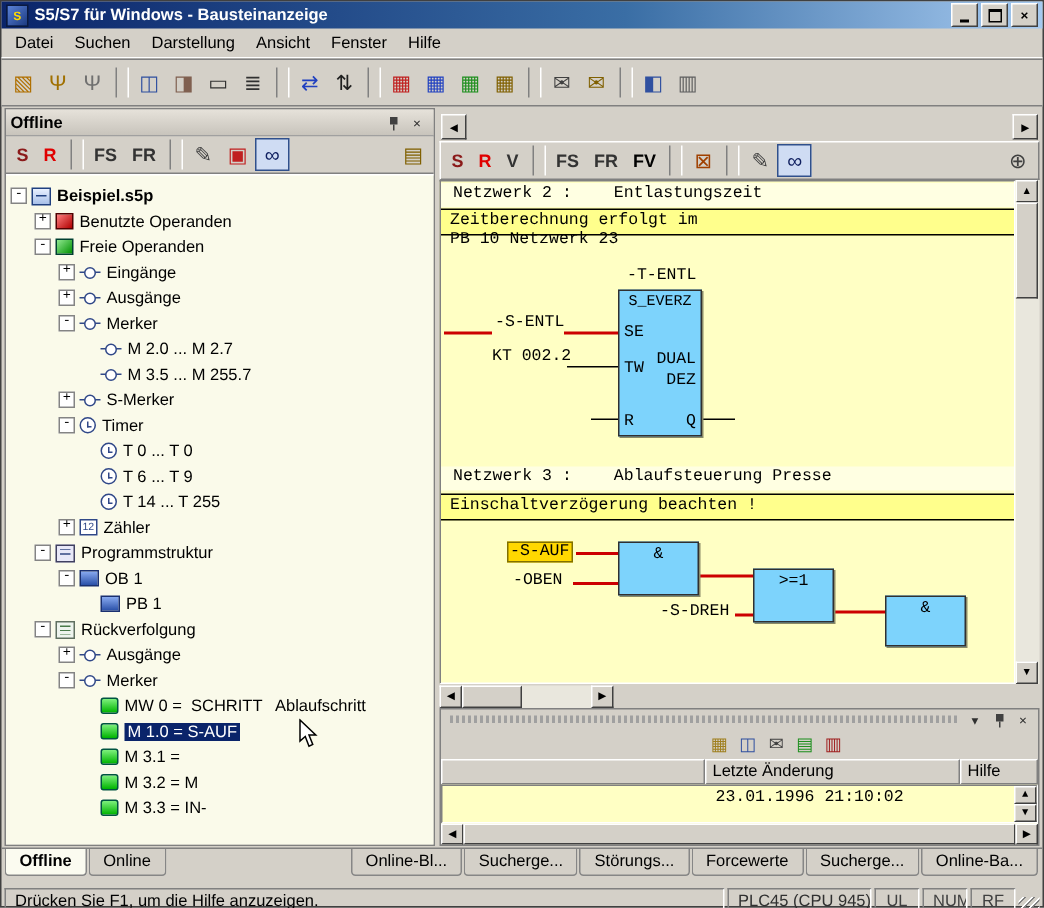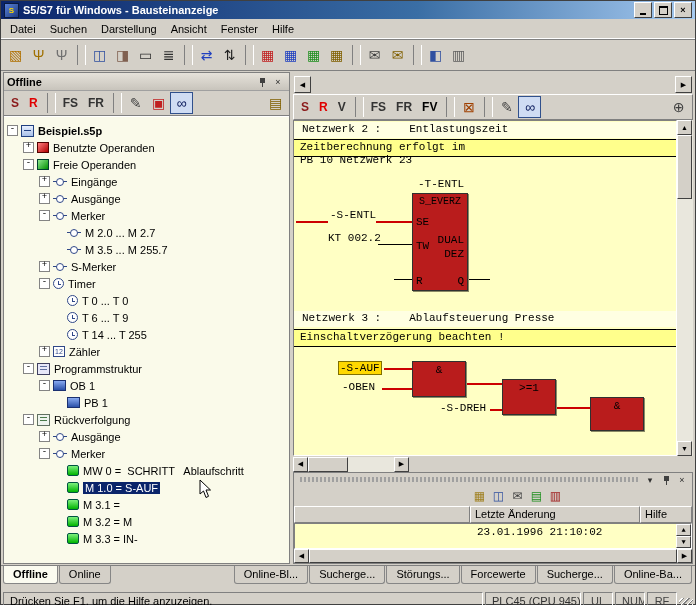--- a/index.html
+++ b/index.html
@@ -71,21 +71,21 @@
   .tabs{display:flex;align-items:flex-end;}
   .tab{padding:3px 9px 2px;border:1px solid #868686;border-bottom:none;background:#c8c4bc;margin-right:1px;border-radius:3px 3px 0 0;white-space:nowrap;}
   .tab.active{background:#fbfbf0;font-weight:bold;color:#000080;padding-top:4px;}
   .rtoolbar{height:26px;display:flex;align-items:center;padding:0 2px;background:#d4d0c8;border:1px solid;border-color:#fff #808080 #808080 #fff;box-sizing:border-box;}
   .rcontent{height:336px;display:flex;}
   .canvas{position:relative;flex:1;background:#ffffc4;border:1px solid;border-color:#808080 #fff #fff #808080;overflow:hidden;font-family:"Liberation Mono",monospace;font-size:11px;}
   .nethead{position:absolute;left:0;right:0;height:16px;background:#ffffe2;padding:1px 8px;box-sizing:border-box;white-space:pre;}
   .netname{margin-left:28px;}
   .cband{position:absolute;left:0;right:0;background:#ffff8c;border-top:1px solid #000;border-bottom:1px solid #000;padding:1px 6px;line-height:13px;box-sizing:border-box;}
   .flabel{position:absolute;white-space:pre;}
-  .fblock,.gate{position:absolute;background:#b91c1c;border:1px solid #303030;box-shadow:1px 1px 0 #8a8a66;box-sizing:border-box;}
+  .fblock,.gate{position:absolute;background:#7dd3fc;border:1px solid #303030;box-shadow:1px 1px 0 #8a8a66;box-sizing:border-box;}
   .fbname{text-align:center;font-size:10px;padding-top:2px;}
   .pin{position:absolute;font-size:11px;}
   .pin.l{left:3px;}
   .pin.r{right:3px;}
   .gname{display:block;text-align:center;padding-top:2px;font-size:11px;}
   .wire{position:absolute;height:2px;background:#cc0000;}
   .wire.blk{height:1px;background:#000;}
   .hl{background:#ffd800;border:1px solid #807000;padding:0 1px;}
   
   .vscroll{width:16px;background:#e9e7dd;display:flex;flex-direction:column;flex:none;}

